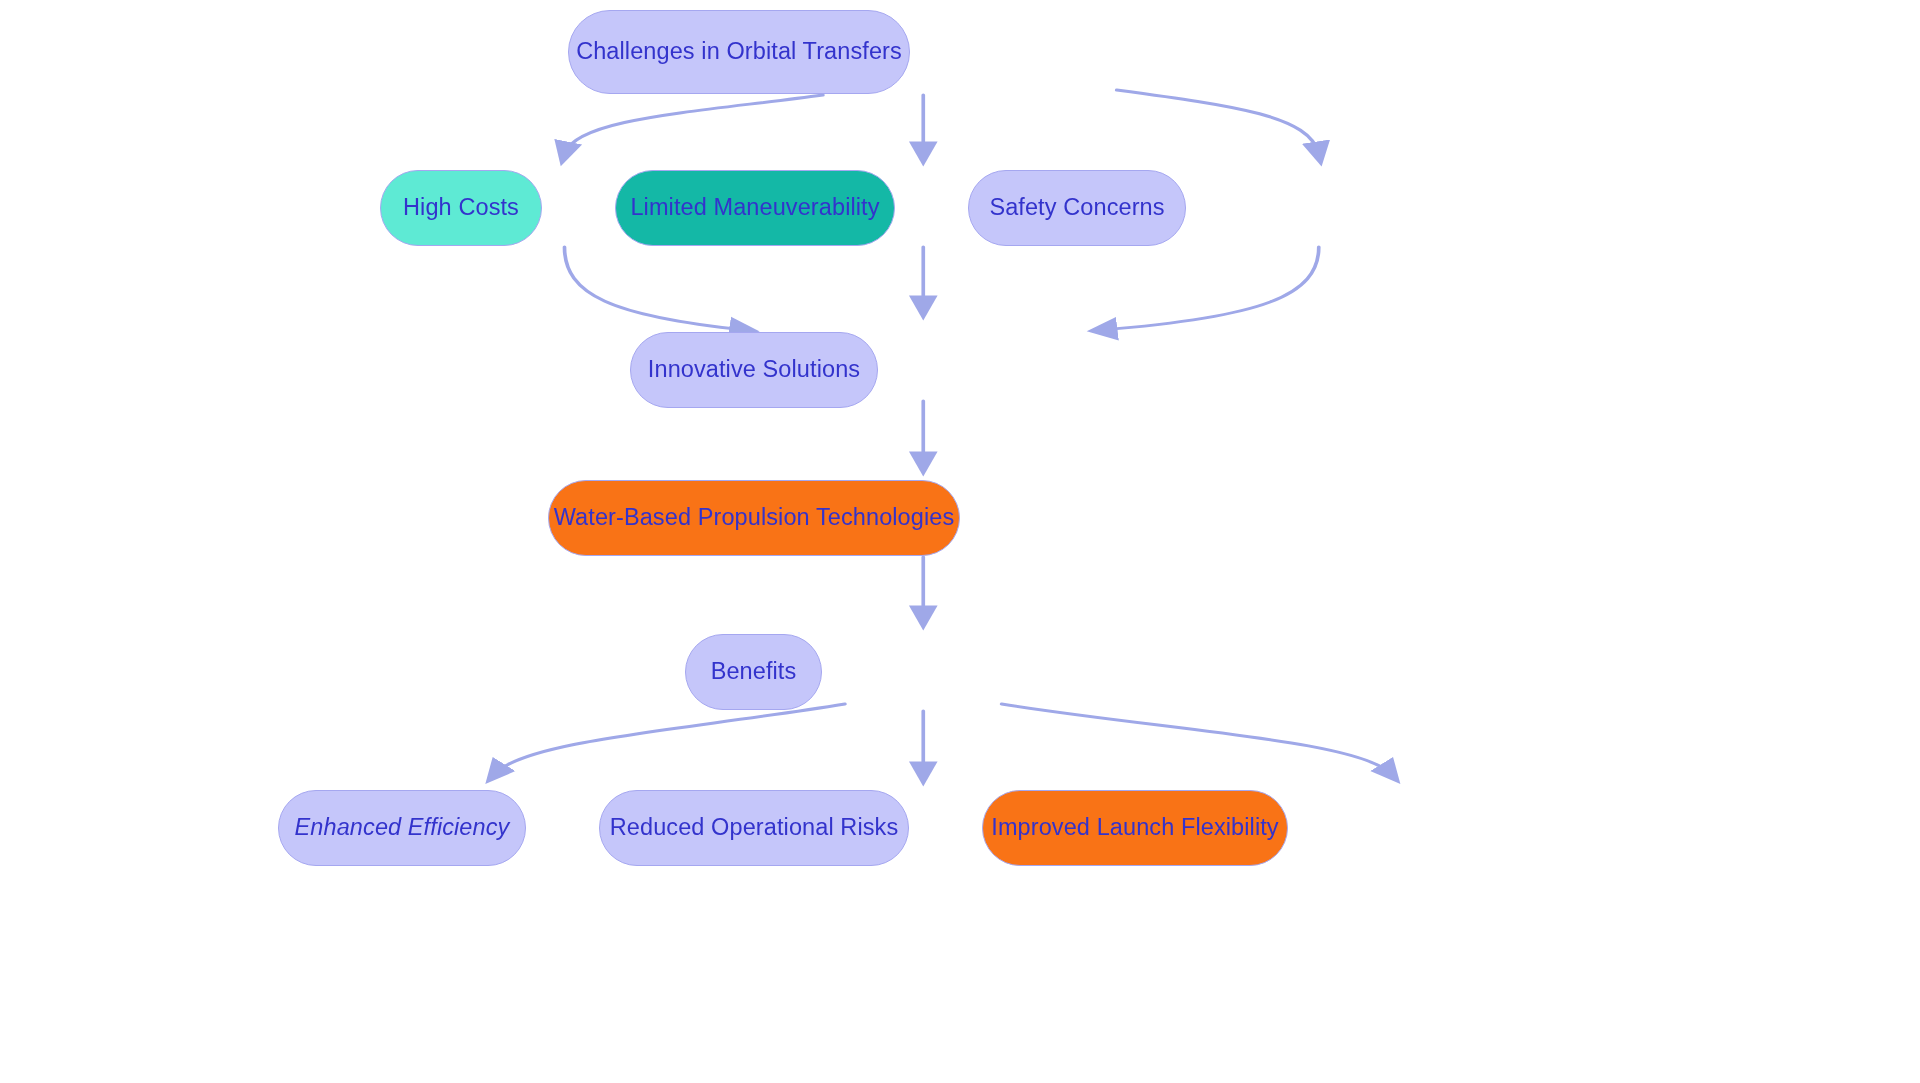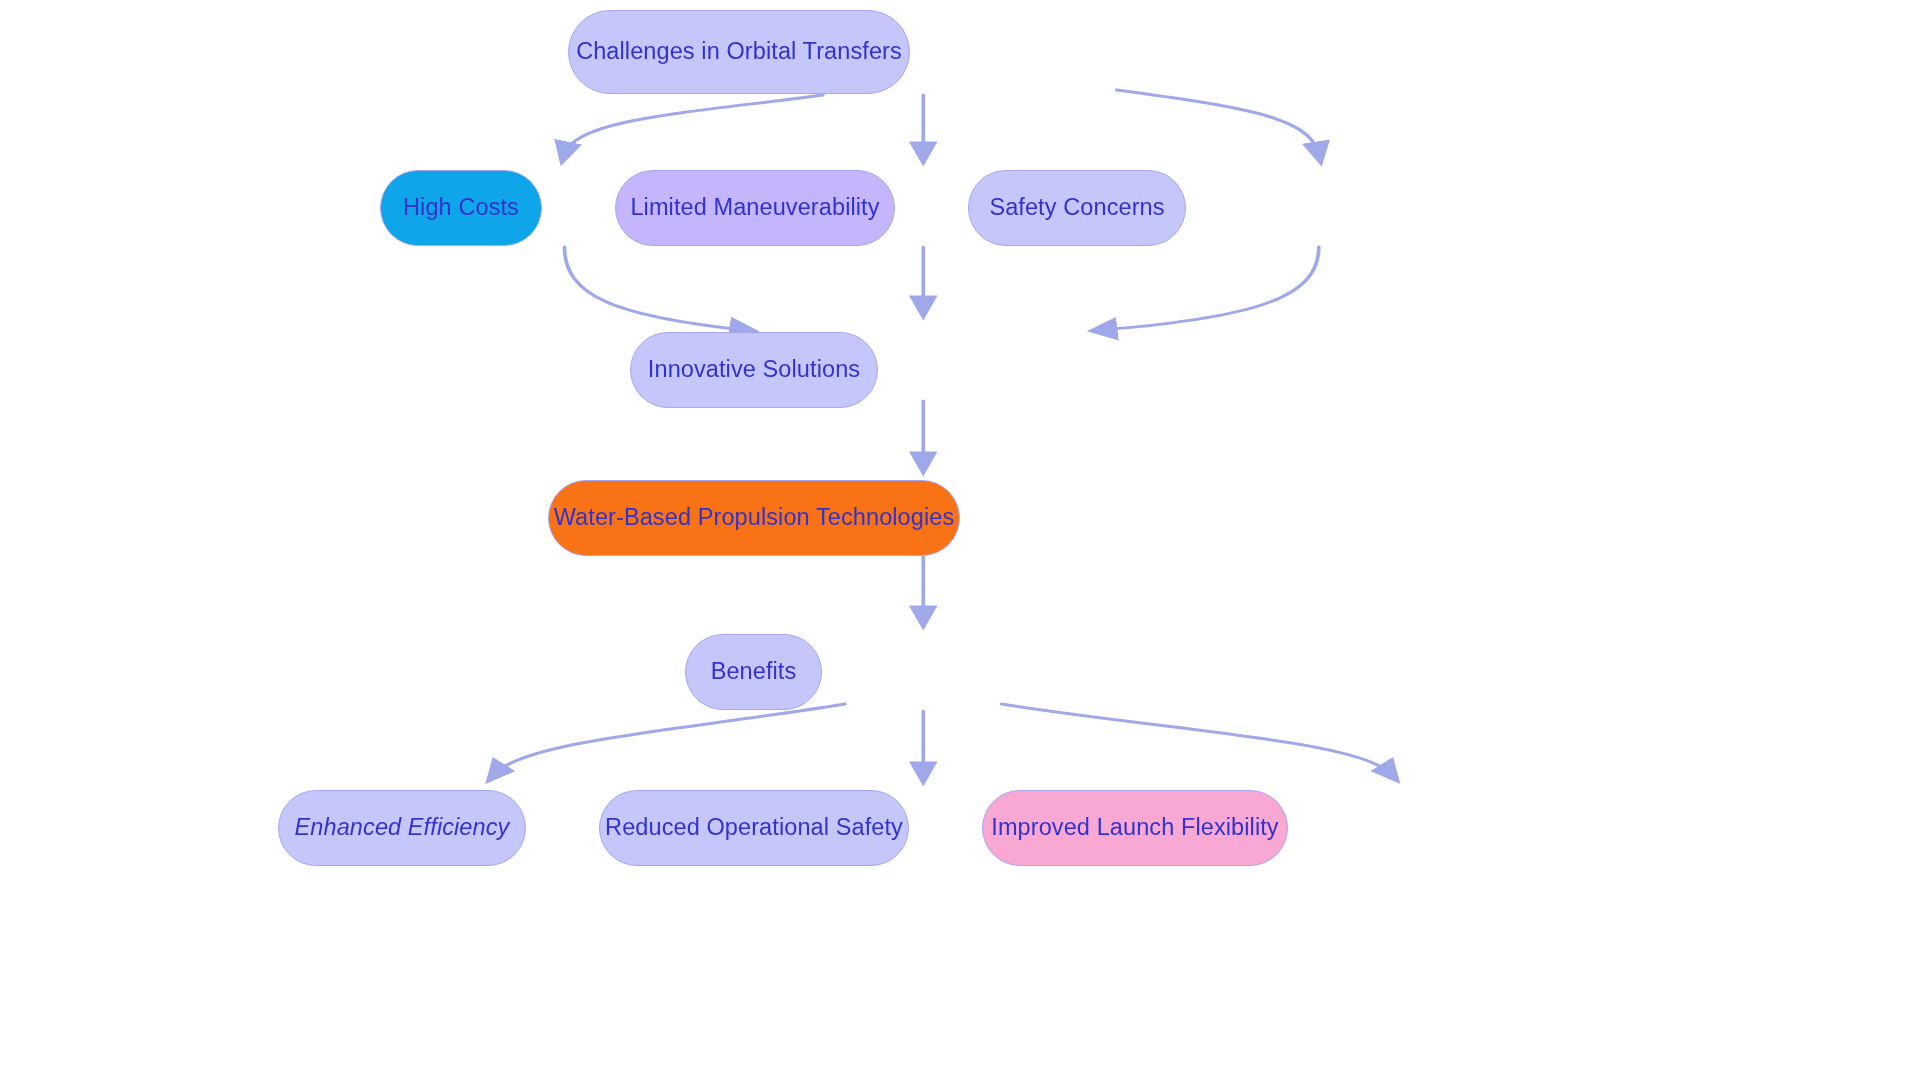--- a/index.html
+++ b/index.html
@@ -72,41 +72,41 @@
         <path d="M 754,557 C 754,590 754,604 754,618" fill="none" stroke="#9fa8e8" stroke-width="3" stroke-linecap="round" marker-end="url(#arrowhead)"></path>
         <path d="M 690,704 C 560,730 430,740 404,774" fill="none" stroke="#9fa8e8" stroke-width="3" stroke-linecap="round" marker-end="url(#arrowhead)"></path>
         <path d="M 754,711 C 754,742 754,758 754,774" fill="none" stroke="#9fa8e8" stroke-width="3" stroke-linecap="round" marker-end="url(#arrowhead)"></path>
         <path d="M 818,704 C 950,730 1110,740 1136,774" fill="none" stroke="#9fa8e8" stroke-width="3" stroke-linecap="round" marker-end="url(#arrowhead)"></path>
       </g>
   </svg>
   <div id="nodes-layer">
       <div class="node" style="left: 568px; top: 10px; width: 342px; height: 84px; background: rgb(197, 198, 250); border-color: rgb(165, 167, 240); border-radius: 42px;">
         <span class="node-label" style="color: rgb(51, 51, 204);">Challenges in Orbital Transfers</span>
       </div>
-      <div class="node" style="left: 380px; top: 170px; width: 162px; height: 76px; background: #0ea5e9; border-color: rgb(165, 167, 240); border-radius: 38px;">
+      <div class="node" style="left: 380px; top: 170px; width: 162px; height: 76px; background: #5eead4; border-color: rgb(165, 167, 240); border-radius: 38px;">
         <span class="node-label" style="color: rgb(51, 51, 204);">High Costs</span>
       </div>
-      <div class="node" style="left: 615px; top: 170px; width: 280px; height: 76px; background: #c4b5fd; border-color: rgb(165, 167, 240); border-radius: 38px;">
+      <div class="node" style="left: 615px; top: 170px; width: 280px; height: 76px; background: #14b8a6; border-color: rgb(165, 167, 240); border-radius: 38px;">
         <span class="node-label" style="color: rgb(51, 51, 204);">Limited Maneuverability</span>
       </div>
       <div class="node" style="left: 968px; top: 170px; width: 218px; height: 76px; background: rgb(197, 198, 250); border-color: rgb(165, 167, 240); border-radius: 38px; text-align: center;">
         <span class="node-label" style="color: rgb(51, 51, 204);">Safety Concerns</span>
       </div>
       <div class="node" style="left: 630px; top: 324px; width: 248px; height: 76px; background: rgb(197, 198, 250); border-color: rgb(165, 167, 240); border-radius: 38px; margin-top: 8px;">
         <span class="node-label" style="color: rgb(51, 51, 204);">Innovative Solutions</span>
       </div>
       <div class="node" style="left: 548px; top: 480px; width: 412px; height: 76px; background: #f97316; border-color: rgb(165, 167, 240); border-radius: 38px;">
         <span class="node-label" style="color: rgb(51, 51, 204);">Water-Based Propulsion Technologies</span>
       </div>
       <div class="node" style="left: 685px; top: 634px; width: 137px; height: 76px; background: rgb(197, 198, 250); border-color: rgb(165, 167, 240); border-radius: 38px;">
         <span class="node-label" style="color: rgb(51, 51, 204);">Benefits</span>
       </div>
       <div class="node" style="left: 278px; top: 790px; width: 248px; height: 76px; background: rgb(197, 198, 250); border-color: rgb(165, 167, 240); border-radius: 38px; font-style: italic;">
         <span class="node-label" style="color: rgb(51, 51, 204);">Enhanced Efficiency</span>
       </div>
       <div class="node" style="left: 599px; top: 790px; width: 310px; height: 76px; background: rgb(197, 198, 250); border-color: rgb(165, 167, 240); border-radius: 38px;">
-        <span class="node-label" style="color: rgb(51, 51, 204);">Reduced Operational Safety</span>
+        <span class="node-label" style="color: rgb(51, 51, 204);">Reduced Operational Risks</span>
       </div>
-      <div class="node" style="left: 982px; top: 790px; width: 306px; height: 76px; background: #f9a8d4; border-color: rgb(165, 167, 240); border-radius: 38px;">
+      <div class="node" style="left: 982px; top: 790px; width: 306px; height: 76px; background: #f97316; border-color: rgb(165, 167, 240); border-radius: 38px;">
         <span class="node-label" style="color: rgb(51, 51, 204);">Improved Launch Flexibility</span>
       </div>
     </div>
 </div>
 
 </body></html>

